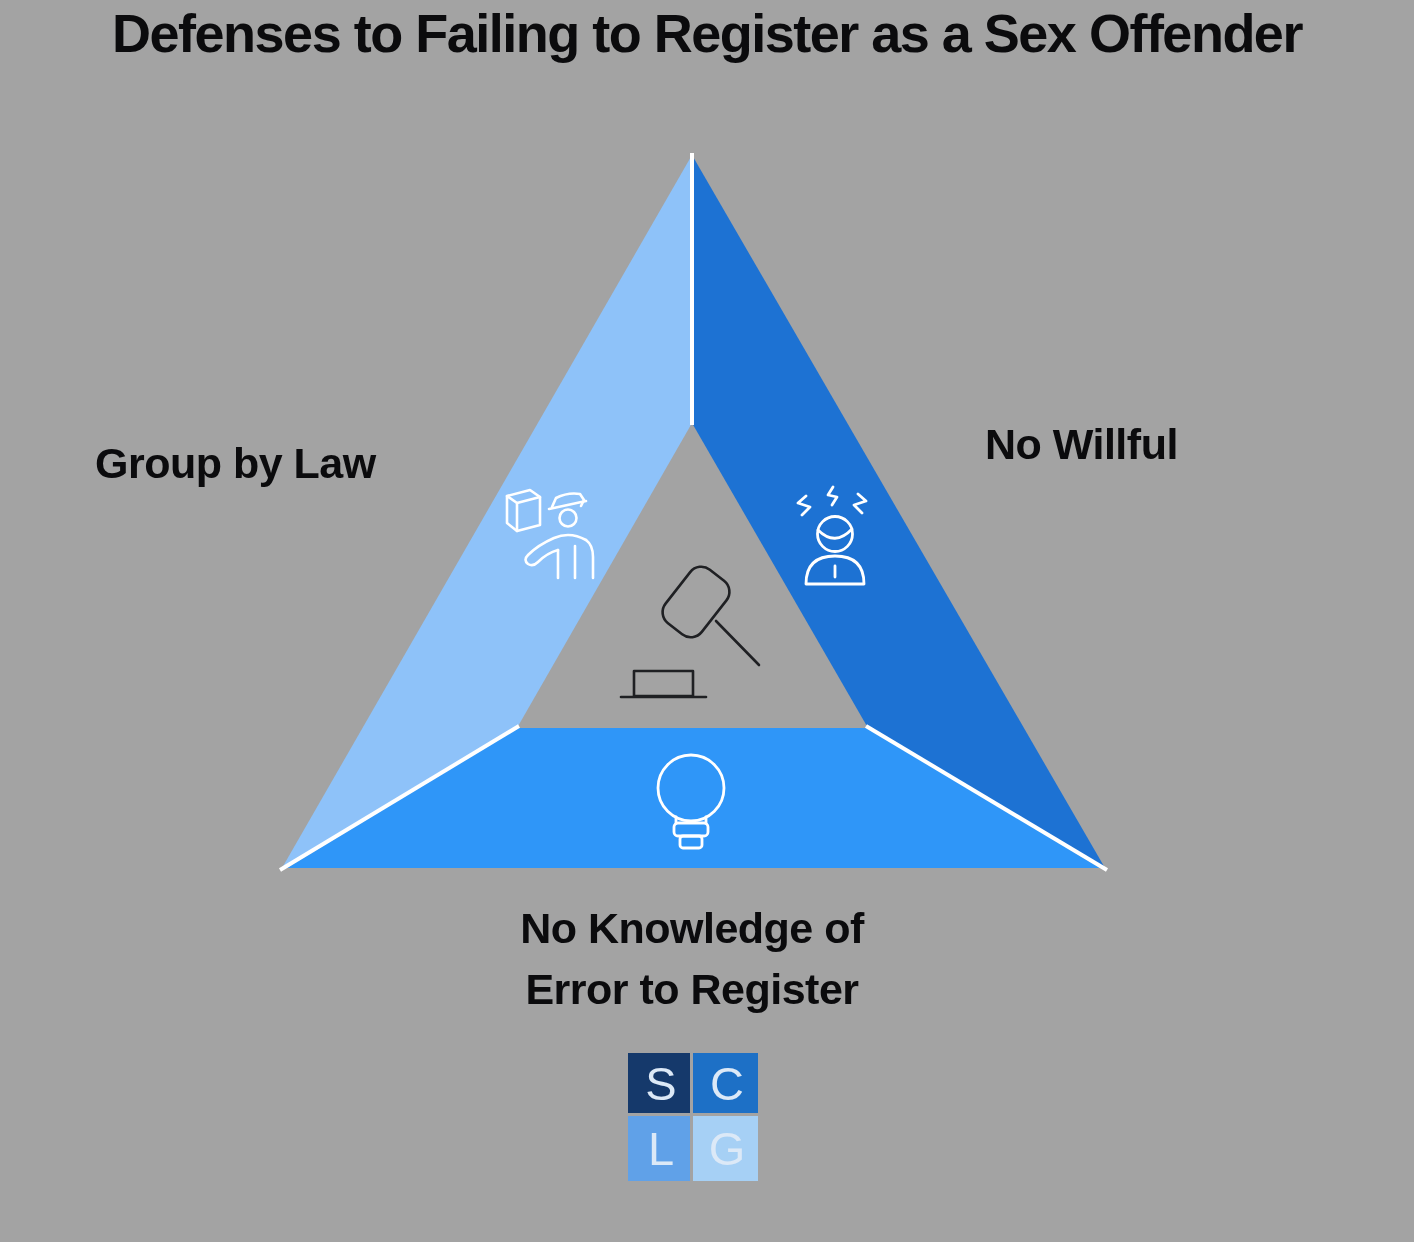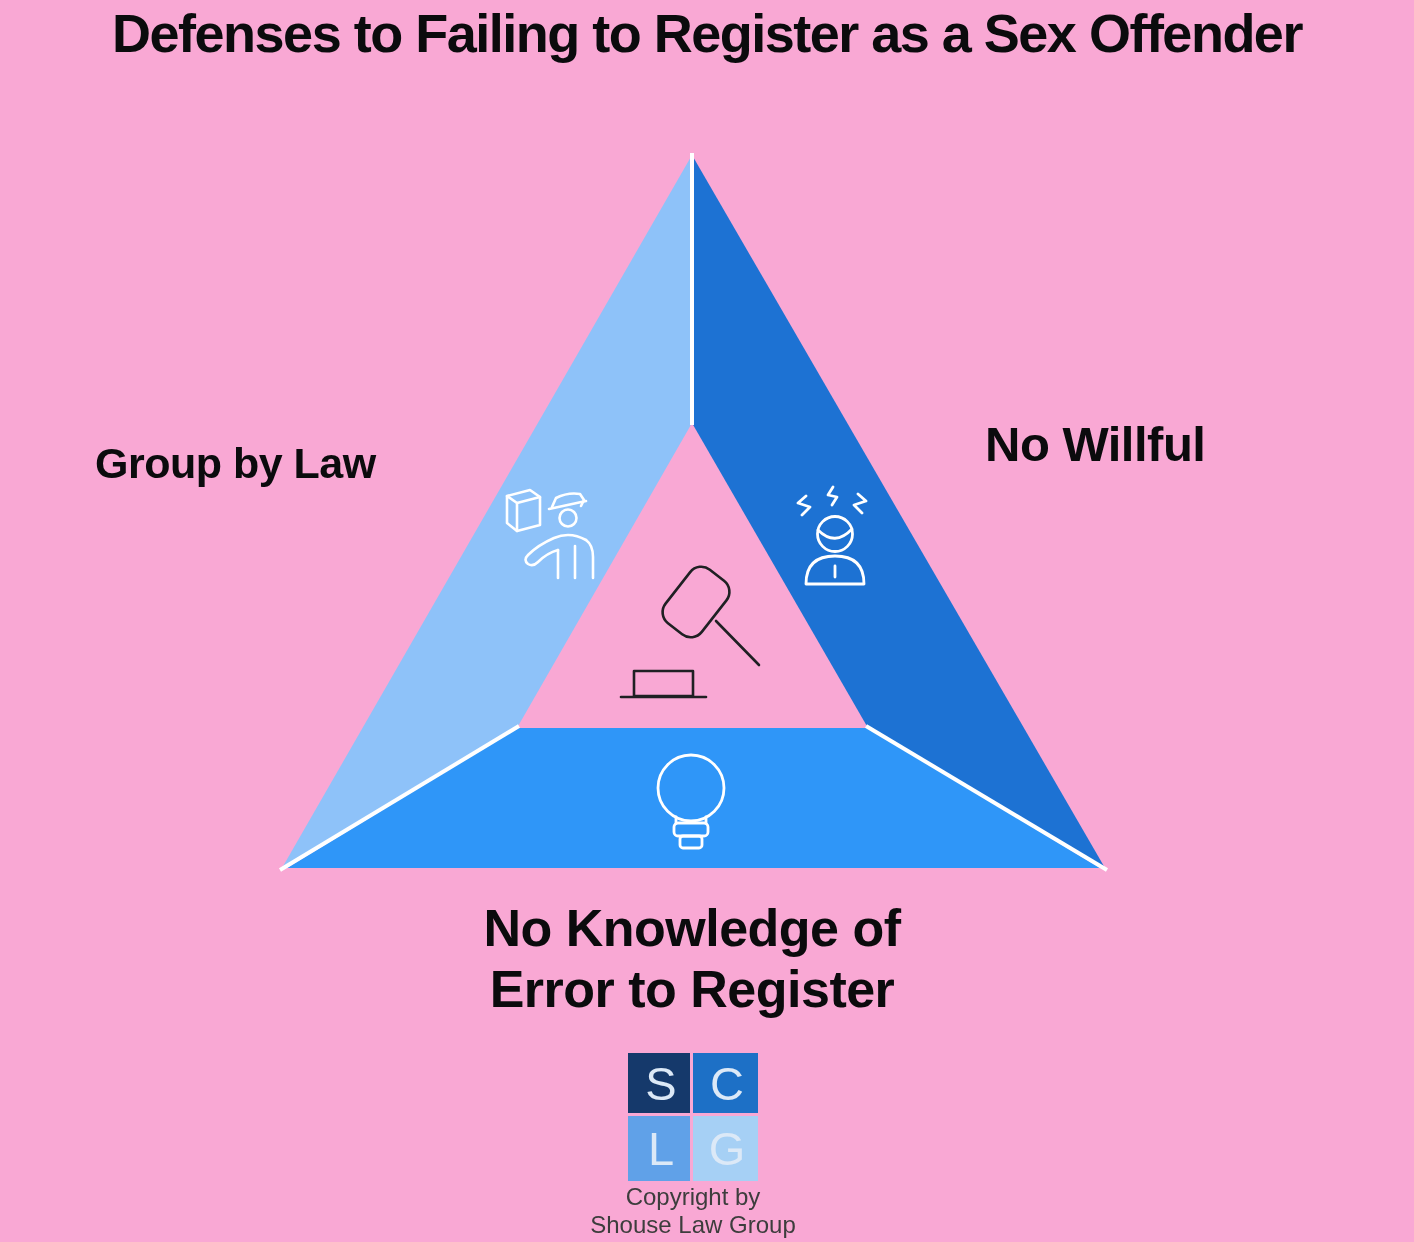--- a/index.html
+++ b/index.html
@@ -5,21 +5,21 @@
   html, body {
     margin: 0;
     padding: 0;
     background: #ffffff;
     font-family: "Liberation Sans", sans-serif;
   }
   .canvas {
     position: relative;
     width: 1414px;
     height: 1242px;
-    background: #f9a8d4;
+    background: #a3a3a3;
     overflow: hidden;
   }
   .page-title {
     position: absolute;
     top: 2px;
     left: 0;
     width: 100%;
     margin: 0;
     text-align: center;
     font-size: 54px;
@@ -34,22 +34,22 @@
     top: 0;
   }
   .seg-label {
     position: absolute;
     font-weight: bold;
     color: #0b0b0d;
     letter-spacing: -0.5px;
   }
   .seg-label div { white-space: nowrap; }
   .label-left  { left: 95px;  top: 433px; font-size: 43px; line-height: 60px; text-align: left; }
-  .label-right { left: 985px; top: 414px; font-size: 49px; line-height: 61px; text-align: left; }
-  .label-bottom{ left: 412px; top: 898px; width: 560px; font-size: 52px; line-height: 61px; text-align: center; }
+  .label-right { left: 985px; top: 414px; font-size: 43px; line-height: 61px; text-align: left; }
+  .label-bottom{ left: 412px; top: 898px; width: 560px; font-size: 43px; line-height: 61px; text-align: center; }
   .logo-svg {
     position: absolute;
     left: 628px;
     top: 1053px;
   }
   .logo-letter {
     font-family: "Liberation Sans", sans-serif;
     font-size: 47px;
     font-weight: 400;
   }
@@ -141,18 +141,14 @@
     <rect x="0" y="63" width="62" height="65" fill="#60A1E8"></rect>
     <rect x="65" y="63" width="65" height="65" fill="#A6D0F5"></rect>
     <g class="logo-letter" fill="#DCE9F7" text-anchor="middle">
       <text x="33" y="47">S</text>
       <text x="99" y="47">C</text>
       <text x="33" y="112">L</text>
       <text x="99" y="112">G</text>
     </g>
   </svg>
 
-  <div class="copyright">
-    <div>Copyright by</div>
-    <div>Shouse Law Group</div>
-  </div>
 
 </div>
 
 </body></html>

